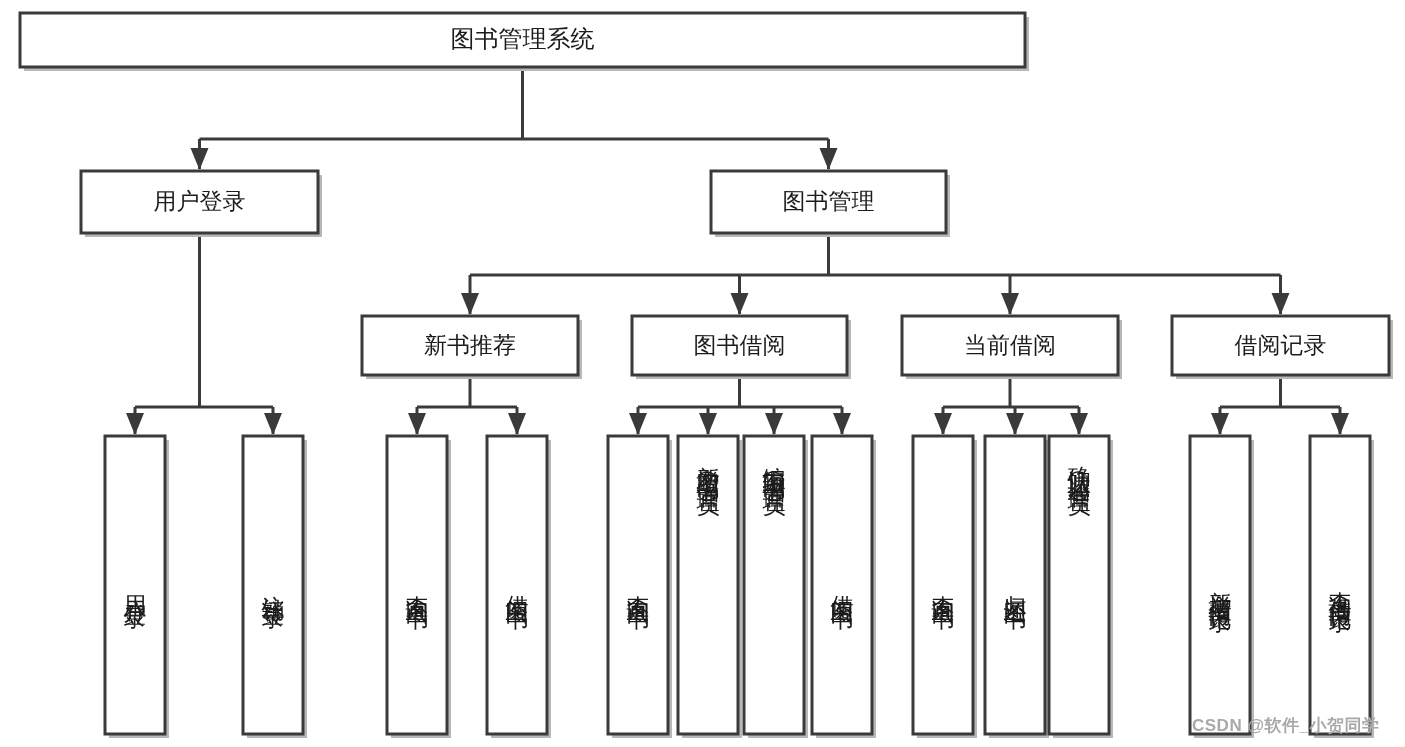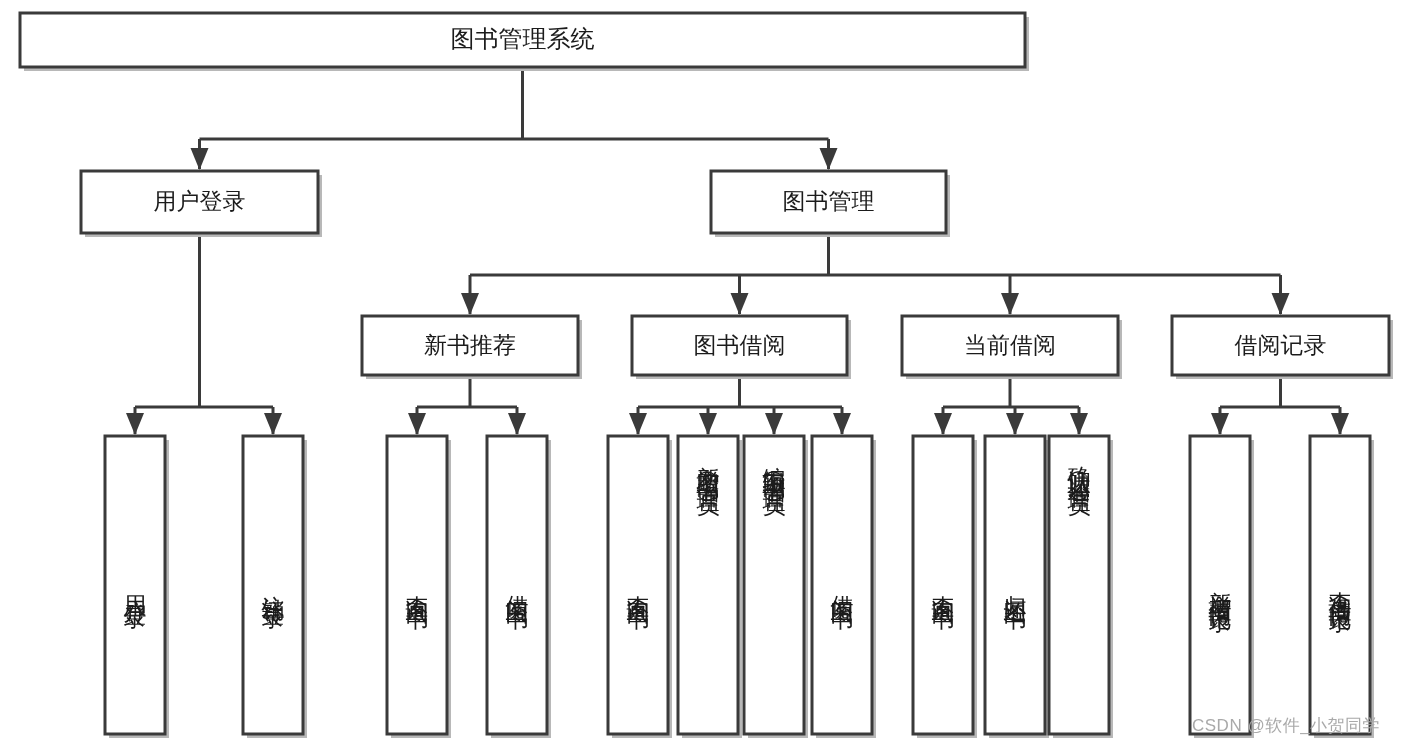--- a/index.html
+++ b/index.html
@@ -74,20 +74,21 @@
   }
   .watermark {
     position: absolute;
     left: 1192px;
     top: 714px;
     font-family: "Liberation Sans", "DejaVu Sans", sans-serif;
     font-size: 17px;
     color: #a9a9a9;
     letter-spacing: 0.5px;
     white-space: nowrap;
+    font-weight: bold;
   }
 </style>
 </head>
 <body>
 
 <div id="diagram-root">
 
   <svg class="flow" viewBox="0 0 1405 747" xmlns="http://www.w3.org/2000/svg">
 
     <g id="connectors">

